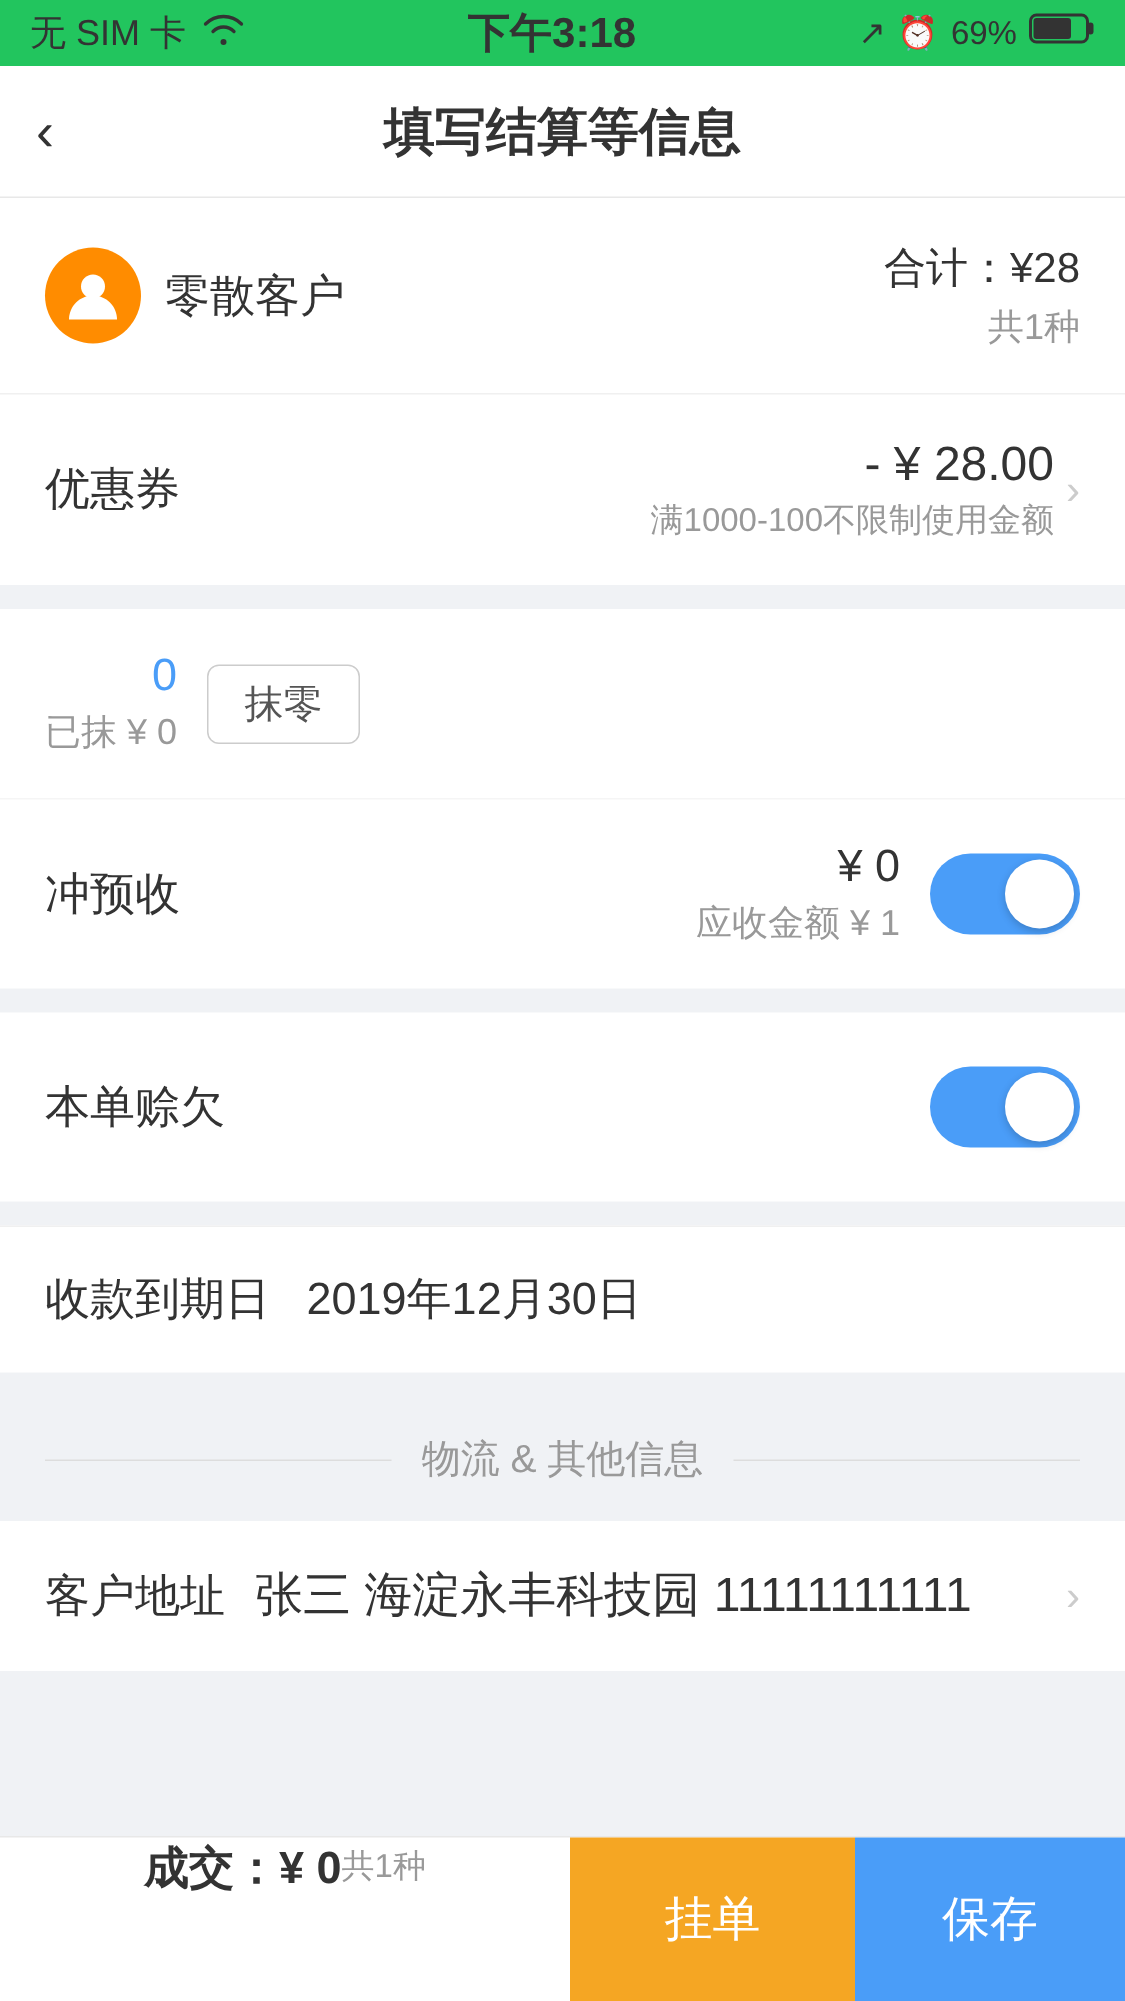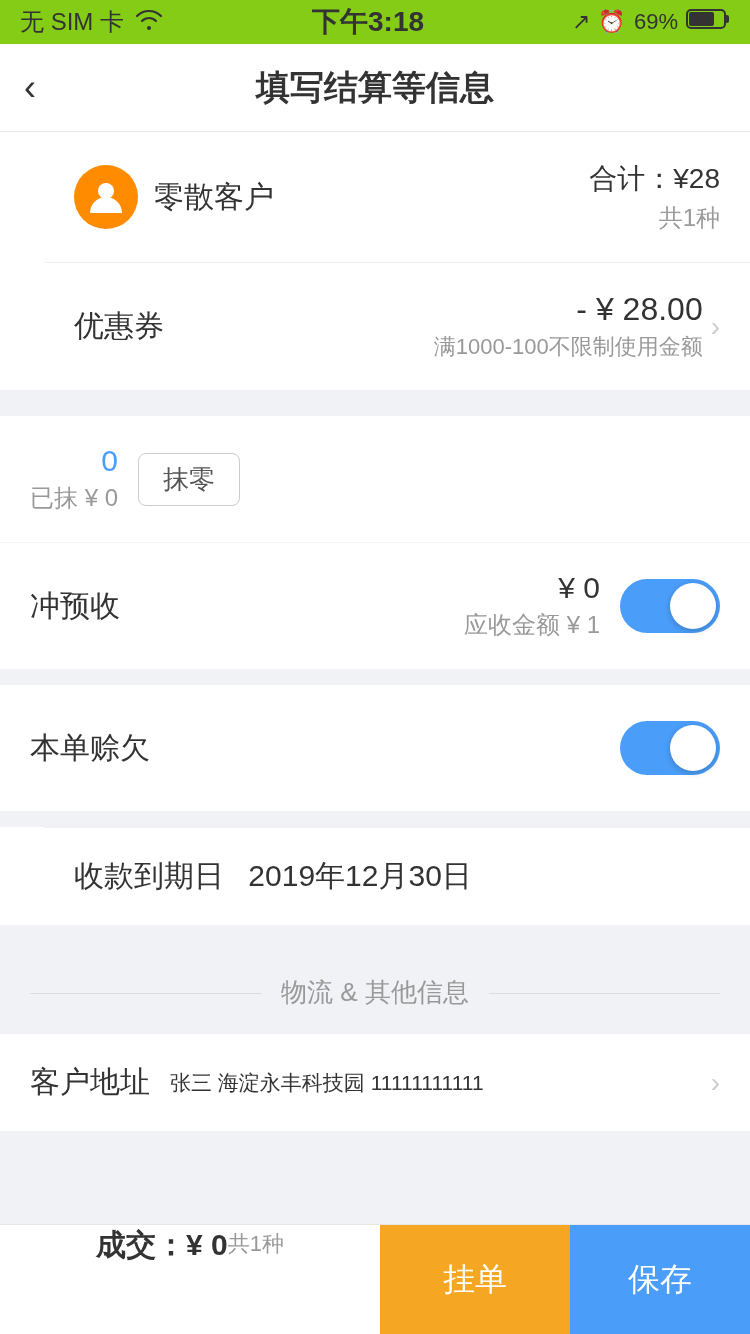--- a/index.html
+++ b/index.html
@@ -10,21 +10,21 @@
       width: 750px;
       min-height: 1334px;
       font-size: 28px;
       color: #333;
       position: relative;
       overflow-x: hidden;
     }
 
     
     .status-bar {
-      background: #84cc16;
+      background: #22c55e;
       height: 44px;
       display: flex;
       align-items: center;
       justify-content: space-between;
       padding: 0 20px;
       font-size: 24px;
       font-weight: 500;
     }
     .status-left { display: flex; align-items: center; gap: 10px; }
     .status-right { display: flex; align-items: center; gap: 8px; font-size: 22px; }
@@ -48,22 +48,21 @@
     }
     .nav-title {
       font-size: 34px;
       font-weight: 600;
       color: #333;
     }
 
     
     .section {
       background: #fff;
-      margin-bottom: 26px;
-      padding-left: 44px;
+      margin-bottom: 16px;
     }
 
     
     .customer-row {
       background: #fff;
       padding: 28px 30px;
       display: flex;
       align-items: center;
       justify-content: space-between;
     }
@@ -215,21 +214,21 @@
     .address-section {
       background: #fff;
     }
     .address-row {
       padding: 28px 30px;
       display: flex;
       align-items: center;
       justify-content: space-between;
     }
     .address-label { font-size: 30px; color: #333; flex-shrink: 0; margin-right: 20px; }
-    .address-value { font-size: 21px; color: #333; flex: 1; }
+    .address-value { font-size: 32px; color: #333; flex: 1; }
     .address-chevron { color: #ccc; font-size: 28px; }
 
     
     .bottom-bar {
       position: fixed;
       bottom: 0;
       left: 0;
       width: 750px;
       height: 110px;
       background: #fff;

